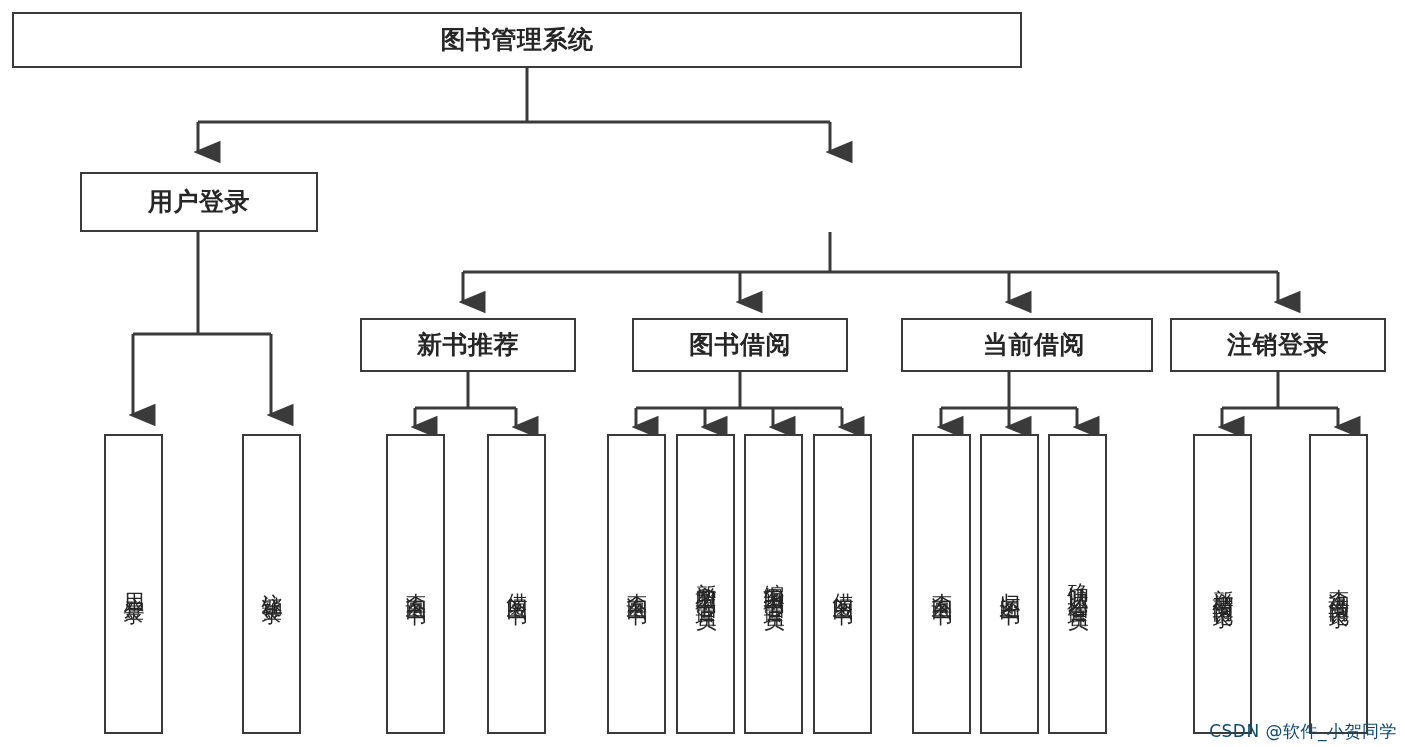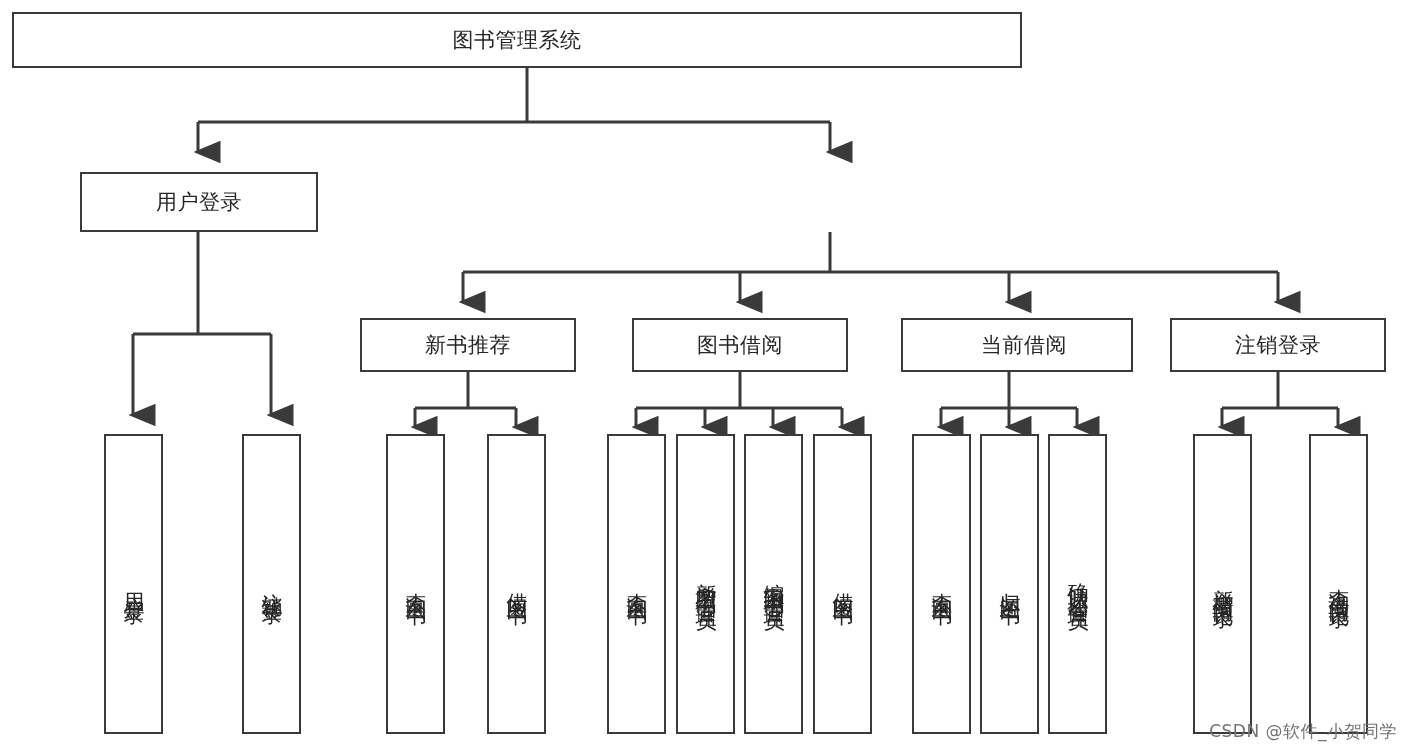--- a/index.html
+++ b/index.html
@@ -37,22 +37,23 @@
     color: #262626;
   }
   .node-label {
     display: block;
     text-align: center;
     line-height: 1.25;
     white-space: nowrap;
   }
   
   .h-node .node-label {
-    font-size: 21px;
+    font-size: 25px;
     letter-spacing: 0.5px;
+    font-weight: bold;
   }
   
   .leaf {
     align-items: center;
     justify-content: center;
   }
   .leaf .node-label {
     writing-mode: vertical-rl;
     text-orientation: upright;
     -webkit-text-orientation: upright;
@@ -60,21 +61,21 @@
     line-height: 1;
     letter-spacing: 4px;
     white-space: nowrap;
     text-align: center;
   }
   .watermark {
     position: absolute;
     right: 8px;
     bottom: 4px;
     font-size: 17px;
-    color: #737373;
+    color: #0c4a6e;
     letter-spacing: 0.5px;
     white-space: nowrap;
     z-index: 5;
   }
 </style>
 </head>
 <body>
 
 <div id="canvas">
 
@@ -140,21 +141,21 @@
 
 
   <div class="node h-node" style="left:632px; top:318px; width:216px; height:54px;">
     <span class="node-label">图书借阅</span>
   </div>
 
   <div class="node h-node" style="left:360px; top:318px; width:216px; height:54px;">
     <span class="node-label">新书推荐</span>
   </div>
 
-  <div class="node h-node" style="left:901px; top:318px; width:232px; height:54px;padding-left:14px;">
+  <div class="node h-node" style="left:901px; top:318px; width:252px; height:54px;padding-left:14px;">
     <span class="node-label">当前借阅</span>
   </div>
 
   <div class="node h-node" style="left:1170px; top:318px; width:216px; height:54px;">
     <span class="node-label">注销登录</span>
   </div>
 
   <div class="node leaf" style="left:104px; top:434px; width:59px; height:300px;">
     <span class="node-label">用户登录</span>
   </div>

